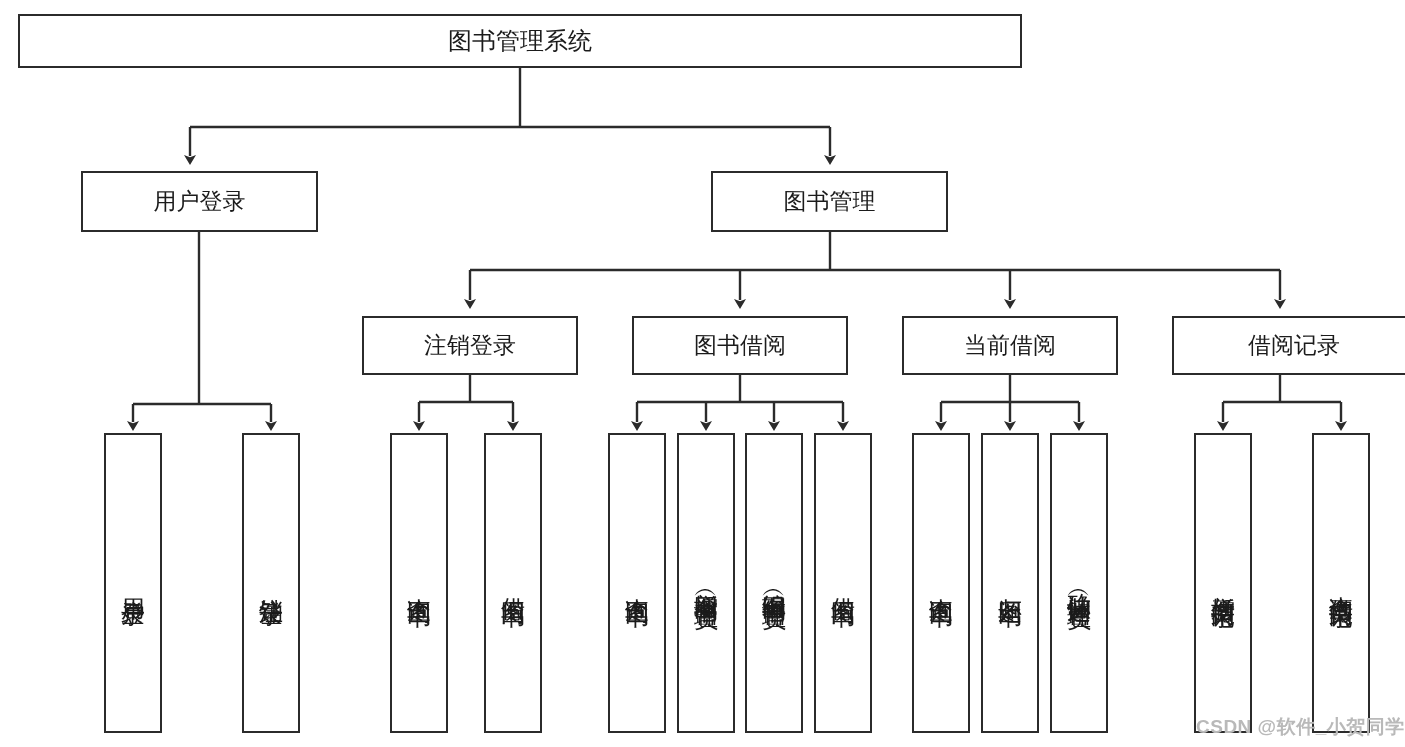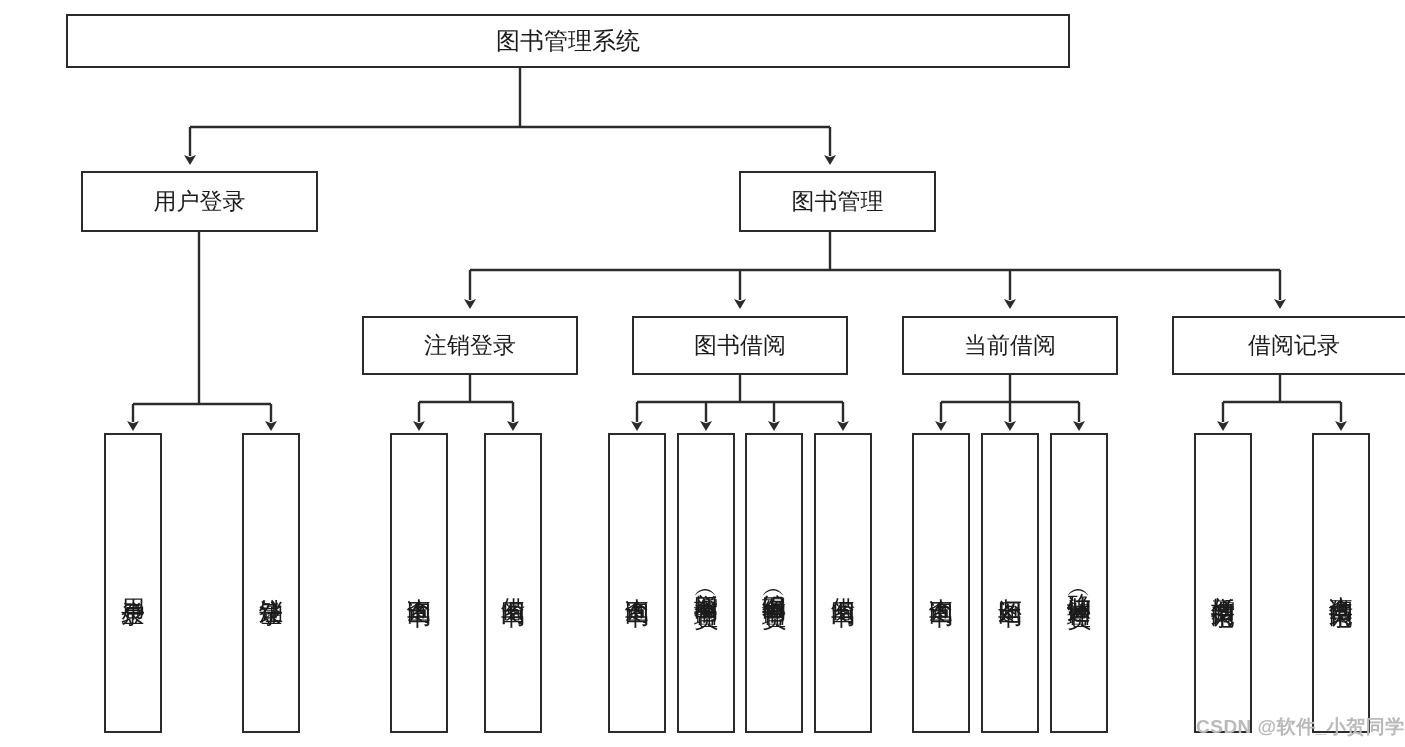--- a/index.html
+++ b/index.html
@@ -118,28 +118,28 @@
       <path d="M1010,402 L1010,422" marker-end="url(#arrow)"></path>
       <path d="M1079,402 L1079,422" marker-end="url(#arrow)"></path>
 
       <path d="M1280,375 L1280,402"></path>
       <path d="M1223,402 L1341,402"></path>
       <path d="M1223,402 L1223,422" marker-end="url(#arrow)"></path>
       <path d="M1341,402 L1341,422" marker-end="url(#arrow)"></path>
     </g>
   </svg>
 
-  <div class="node root horizontal" style="left:18px; top:14px; width:1004px; height:54px;margin-left:48px;">
+  <div class="node root horizontal" style="left:18px; top:14px; width:1004px; height:54px;">
     <span class="label">图书管理系统</span>
   </div>
 
   <div class="node horizontal" style="left:81px; top:171px; width:237px; height:61px;">
     <span class="label">用户登录</span>
   </div>
-  <div class="node horizontal" style="left:711px; top:171px; width:197px; height:61px;margin-left:28px;">
+  <div class="node horizontal" style="left:711px; top:171px; width:237px; height:61px;">
     <span class="label">图书管理</span>
   </div>
 
   <div class="node horizontal" style="left:362px; top:316px; width:216px; height:59px;">
     <span class="label">注销登录</span>
   </div>
   <div class="node horizontal" style="left:902px; top:316px; width:216px; height:59px;">
     <span class="label">当前借阅</span>
   </div>
   <div class="node horizontal" style="left:632px; top:316px; width:216px; height:59px;">

